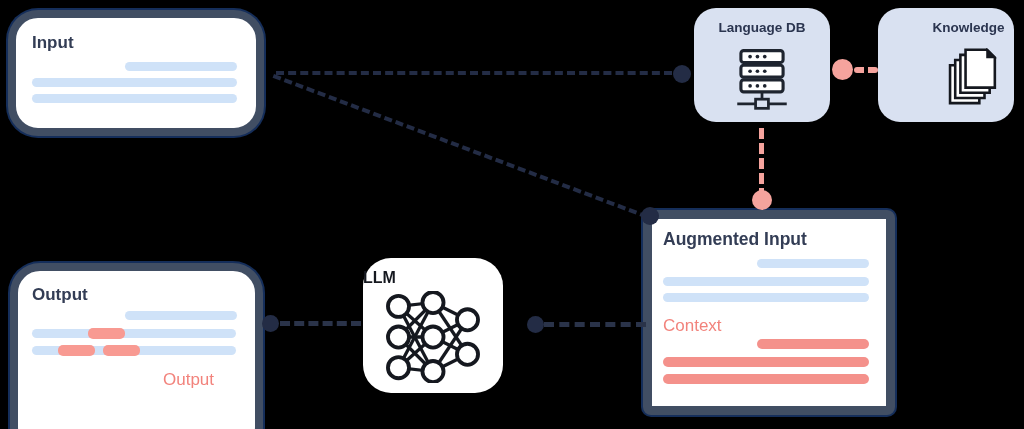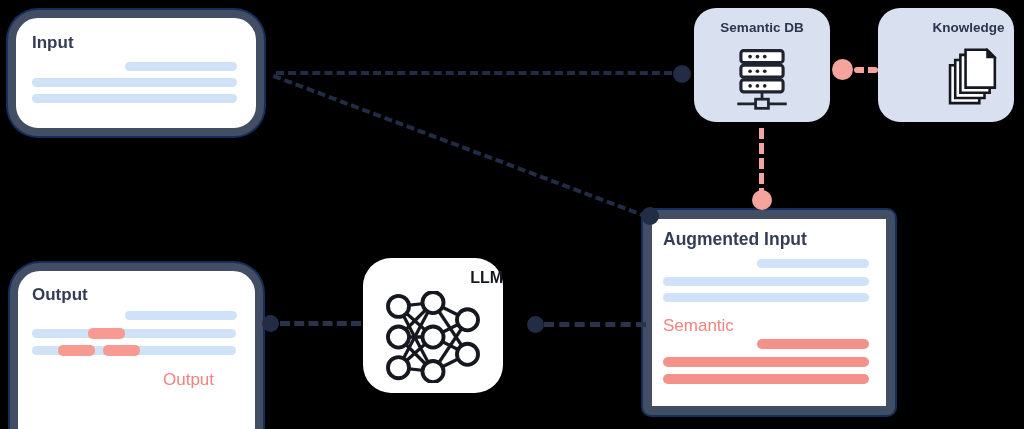--- a/index.html
+++ b/index.html
@@ -17,21 +17,21 @@
     border:9px solid #414E63;border-radius:8px;
     box-shadow:0 0 0 2px rgba(47,102,199,.45);
   }
   .panel{
     position:absolute;box-sizing:border-box;background:#D9E1F1;border-radius:22px;
     display:flex;flex-direction:column;align-items:center;
   }
   .panel-title{margin-top:12px;font-size:13.5px;font-weight:700;color:#2B3550;}
   .node-title{position:absolute;font-size:17px;font-weight:600;color:#333D55;}
   .pink-label{position:absolute;font-size:17px;font-weight:400;color:#F2837C;}
-  .llm-title{position:absolute;left:0;right:0;text-align:right;font-size:16px;font-weight:700;color:#15181F;}
+  .llm-title{position:absolute;left:0;right:0;text-align:left;font-size:16px;font-weight:700;color:#15181F;}
   
   .bar{position:absolute;height:9px;border-radius:5px;background:#CFE2F8;}
   .bar.pinkbar{background:#F4918B;height:10px;}
   .seg{position:absolute;height:11px;border-radius:5px;background:#F89A92;}
   
   .dash-h{position:absolute;height:0;border-top:4px dashed #232C45;z-index:3;}
   .dash-h.thick{border-top-width:5px;border-top-color:#2A3349;}
   .diag{transform-origin:0 0;}
   .dot{position:absolute;border-radius:50%;background:#232C45;z-index:4;}
   .dot.pinkdot{background:#F5A39D;}
@@ -72,21 +72,21 @@
 
 
   <div class="node dark-node" style="left:8px;top:10px;width:256px;height:126px;z-index:1;">
     <div class="node-title" style="left:16px;top:15px;">Input</div>
     <div class="bar" style="left:109px;top:44px;width:112px;"></div>
     <div class="bar" style="left:16px;top:60px;width:205px;"></div>
     <div class="bar" style="left:16px;top:76px;width:205px;"></div>
   </div>
 
   <div class="panel" style="left:694px;top:8px;width:136px;height:114px;z-index:1;">
-    <div class="panel-title">Semantic DB</div>
+    <div class="panel-title">Language DB</div>
     <div class="icon-wrap">
       <svg width="66" height="66" viewBox="0 0 72 72">
         <g stroke="#1E242F" stroke-width="3.4" fill="#fff">
           <rect x="13" y="5" width="46" height="13" rx="3"></rect>
           <rect x="13" y="21" width="46" height="13" rx="3"></rect>
           <rect x="13" y="37" width="46" height="13" rx="3"></rect>
         </g>
         <g fill="#1E242F">
           <circle cx="23" cy="11.5" r="2"></circle>
             <circle cx="31" cy="11.5" r="2"></circle>
@@ -120,21 +120,21 @@
         <path d="M57 2 L57 11 L66 11 Z" fill="#15181F" stroke="#15181F" stroke-width="2"></path>
       </svg>
     </div>
   </div>
 
   <div class="node dark-node-big" style="left:643px;top:210px;width:252px;height:205px;z-index:1;">
     <div class="node-title" style="left:11px;top:10px;font-size:17.5px;">Augmented Input</div>
     <div class="bar" style="left:105px;top:40px;width:112px;"></div>
     <div class="bar" style="left:11px;top:58px;width:206px;"></div>
     <div class="bar" style="left:11px;top:74px;width:206px;"></div>
-    <div class="pink-label" style="left:11px;top:97px;">Semantic</div>
+    <div class="pink-label" style="left:11px;top:97px;">Context</div>
     <div class="bar pinkbar" style="left:105px;top:120px;width:112px;"></div>
     <div class="bar pinkbar" style="left:11px;top:138px;width:206px;"></div>
     <div class="bar pinkbar" style="left:11px;top:155px;width:206px;"></div>
   </div>
 
   <div class="node" style="left:363px;top:258px;width:140px;height:135px;border-radius:28px;z-index:1;">
     <div class="llm-title" style="top:11px;">LLM</div>
     <div style="position:absolute;left:20px;top:33px;">
       <svg width="100" height="92" viewBox="0 0 104 96">
         <g stroke="#15181F" stroke-width="3.4">

